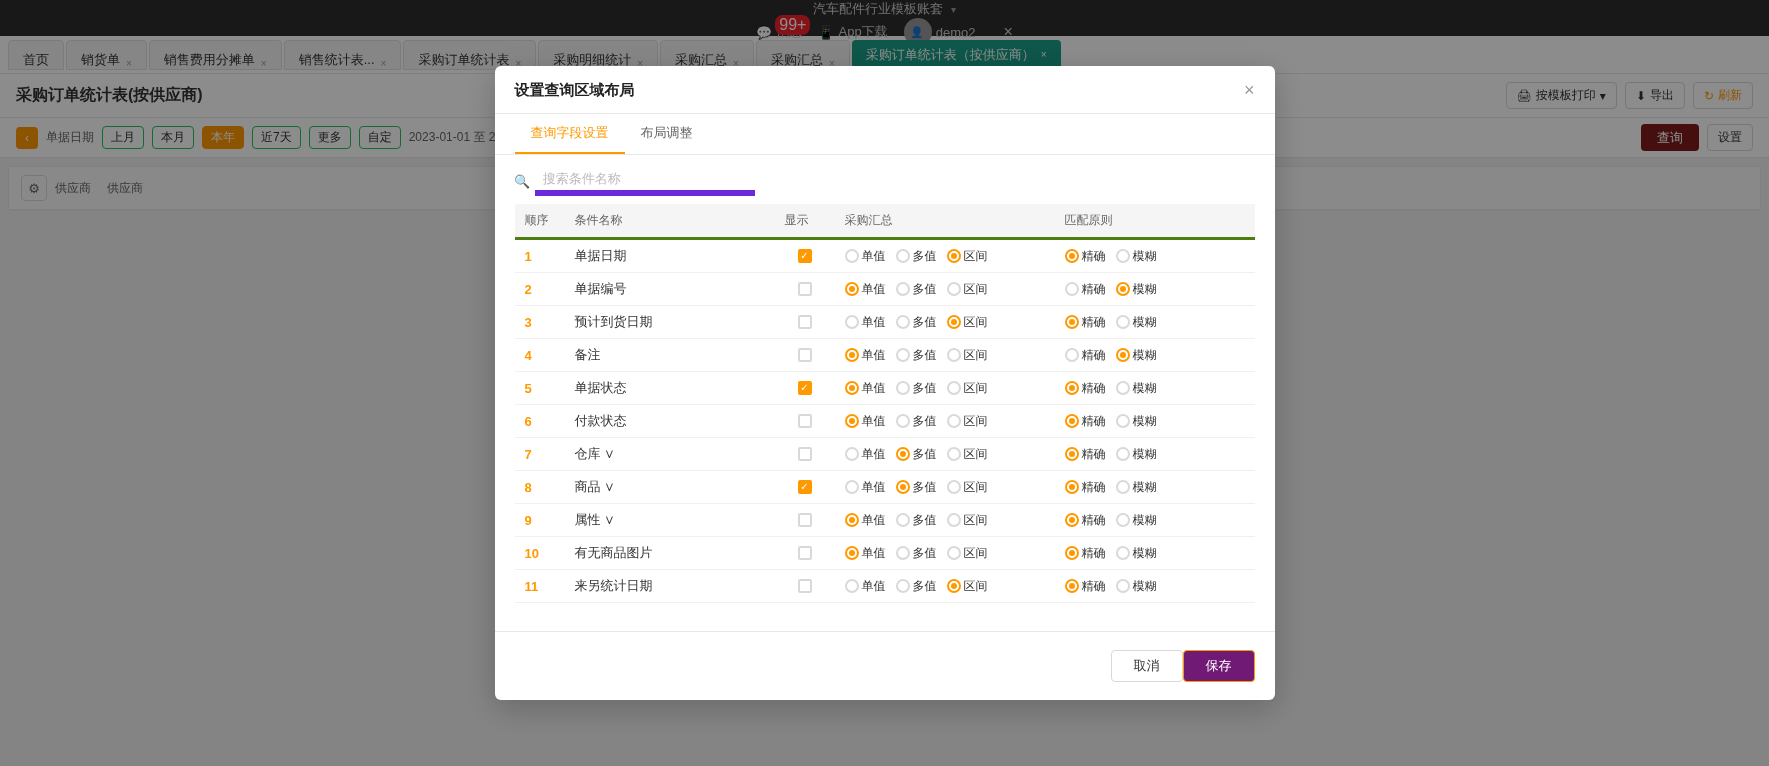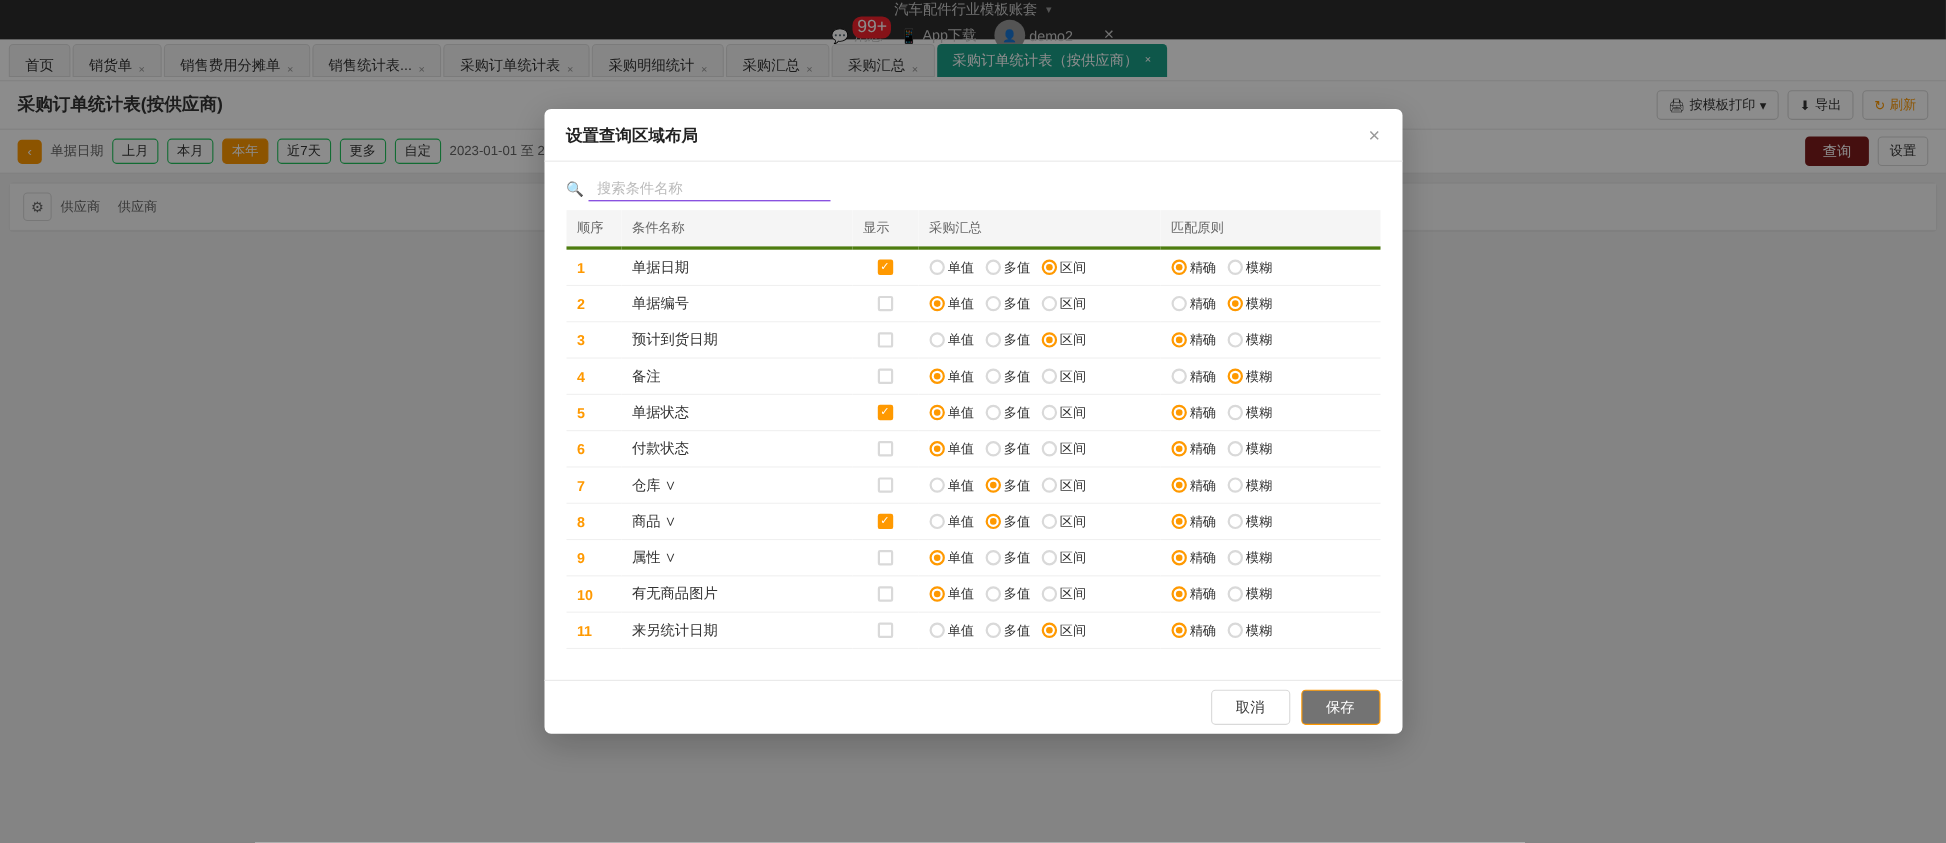--- a/index.html
+++ b/index.html
@@ -271,21 +271,21 @@
     }
 
     
     .modal-search {
       padding: 12px 20px 8px;
       display: flex;
       align-items: center;
     }
     .modal-search-input {
       border: none;
-      border-bottom: 1px solid #6d28d9;
+      border-bottom: 6px solid #6d28d9;
       outline: none;
       font-size: 13px;
       padding: 4px 8px;
       width: 220px;
       color: #333;
     }
     .modal-search-input::placeholder { color: #bbb; }
     .search-icon-wrap { color: #999; margin-right: 4px; }
 
     
@@ -370,38 +370,37 @@
     }
     .checkbox.checked::after {
       content: '✓';
       color: #fff;
       font-size: 10px;
       line-height: 1;
     }
 
     
     .modal-footer {
-      padding: 8px 20px;
+      padding: 18px 20px;
       display: flex;
       justify-content: flex-end;
-      gap: 10px;
       border-top: 1px solid #e8e8e8;
       margin-top: 28px;
     }
     .btn-cancel {
       background: #fff;
       border: 1px solid #d9d9d9;
       border-radius: 4px;
       padding: 6px 22px;
       cursor: pointer;
       font-size: 13px;
       color: #333;
     }
     .btn-save {
-      background: #737373;
+      background: #701a75;
       border: 1px solid #f90;
       border-radius: 4px;
       padding: 6px 22px;
       cursor: pointer;
       font-size: 13px;
       color: #fff;
     }
 
     
     .modal-table-wrap::-webkit-scrollbar { width: 6px; }
@@ -532,20 +531,28 @@
 
 <div class="overlay">
 
   <div class="modal">
 
     <div class="modal-header">
       <span class="modal-title">设置查询区域布局</span>
       <button class="modal-close">×</button>
     </div>
 
+    <div class="modal-tabs">
+      <div class="modal-tab active">
+        <span>查询字段设置</span>
+      </div>
+      <div class="modal-tab">
+        <span>布局调整</span>
+      </div>
+    </div>
 
     <div class="modal-search">
       <span class="search-icon-wrap">🔍</span>
       <input class="modal-search-input" type="text" placeholder="搜索条件名称" style="">
     </div>
 
     <div class="modal-table-wrap">
       <table class="modal-table">
         <thead>
           <tr>

